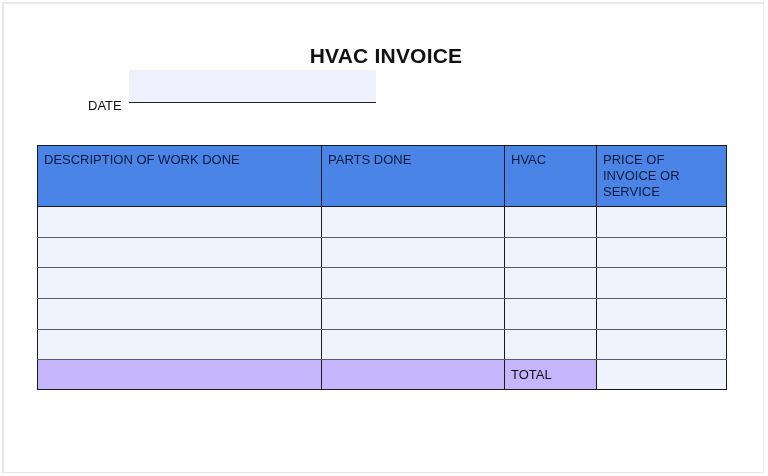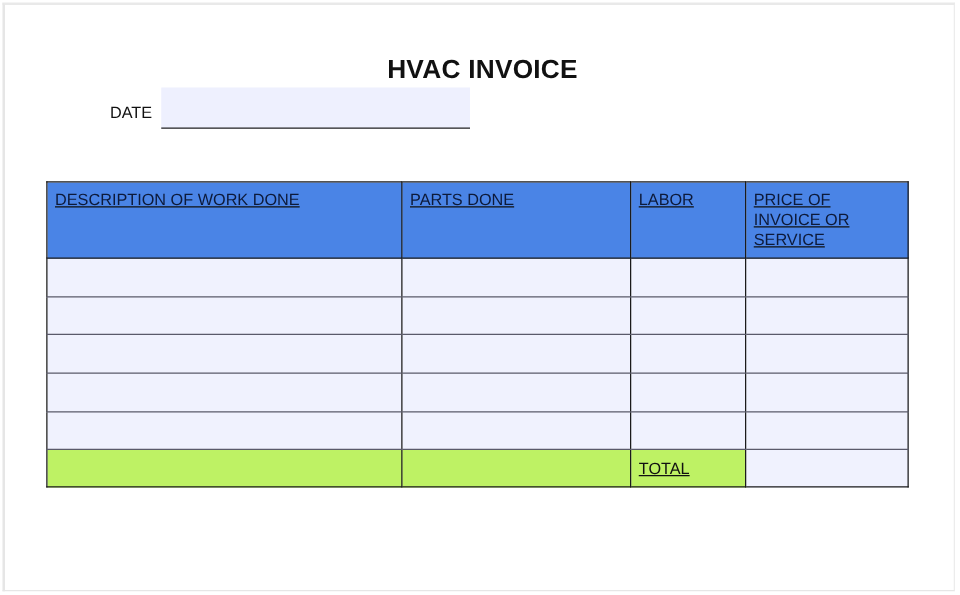--- a/index.html
+++ b/index.html
@@ -12,41 +12,41 @@
       border-left: 2px solid #e6e6e6; border-top: 2px solid #e9e9e9;
       border-right: 1px solid #ececec; border-bottom: 1px solid #e6e6e6;
       box-sizing: border-box;
     }
     .title {
       position: absolute; left: 0; width: 768px; top: 44px; text-align: center;
       font-weight: bold; font-size: 21px; letter-spacing: 0.2px; color: #111;
       padding-left: 2px;
     }
     .date-label {
-      position: absolute; left: 88px; top: 82px; font-size: 13px; color: #111;
+      position: absolute; left: 88px; top: 98px; font-size: 13px; color: #111;
     }
     .date-field {
       position: absolute; left: 129px; top: 70px; width: 247px; height: 33px;
       background: #eef0fe; border-bottom: 1.5px solid #222; box-sizing: border-box;
     }
     table.invoice {
       position: absolute; left: 37px; top: 145px; border-collapse: collapse;
-      table-layout: fixed; width: 689px; text-decoration: underline;
+      table-layout: fixed; width: 689px;
     }
     table.invoice td, table.invoice th {
       border: 1.5px solid #1b1b1b; padding: 0; vertical-align: top;
     }
     table.invoice th {
       background: #4a84e6; color: #0d1a3a; text-align: left; font-weight: normal;
       font-size: 13px; height: 61px; padding: 6px 6px 0 6px; line-height: 16px;
       box-sizing: border-box;
     }
     table.invoice td { height: 29.7px; background: #f0f2fe; }
     table.invoice tr.body-row td { border-top-color: #5a5a6a; border-bottom-color: #5a5a6a; }
-    table.invoice tr.total-row td { background: #bef264; height: 29px; }
+    table.invoice tr.total-row td { background: #c4b5fd; height: 29px; }
     table.invoice tr.total-row td.total-value { background: #f0f2fe; }
     .total-label { font-size: 13px; padding: 7px 6px 0 6px; display: block; color: #111; }
   </style>
 </head>
 <body>
 
 <div class="page-frame"></div>
 
 <div class="title">HVAC INVOICE</div>
 
@@ -57,21 +57,21 @@
   <colgroup>
     <col style="width:284px">
     <col style="width:183px">
     <col style="width:92px">
     <col style="width:130px">
   </colgroup>
   <tbody>
       <tr>
     <th>DESCRIPTION OF WORK DONE</th>
     <th>PARTS DONE</th>
-    <th>LABOR</th>
+    <th>HVAC</th>
     <th>PRICE OF INVOICE OR SERVICE</th>
   </tr>
   <tr class="body-row">
     <td></td>
     <td></td>
     <td></td>
     <td></td>
   </tr>
   <tr class="body-row">
     <td></td>

